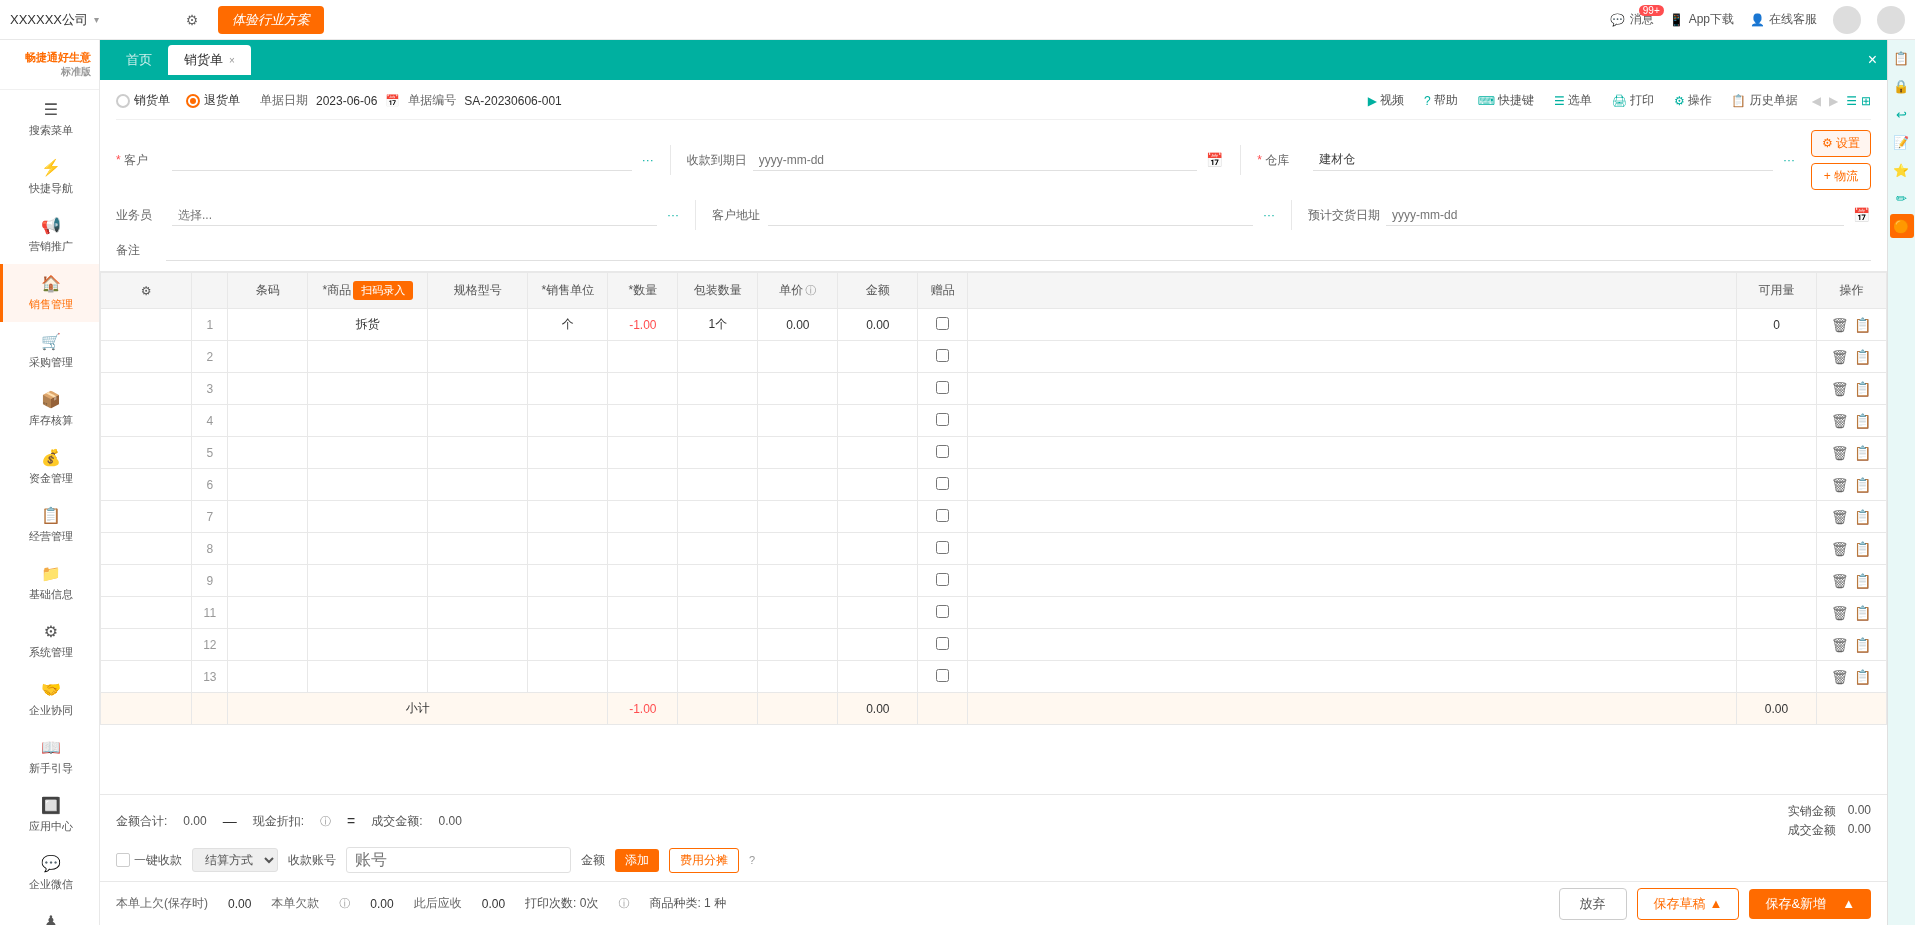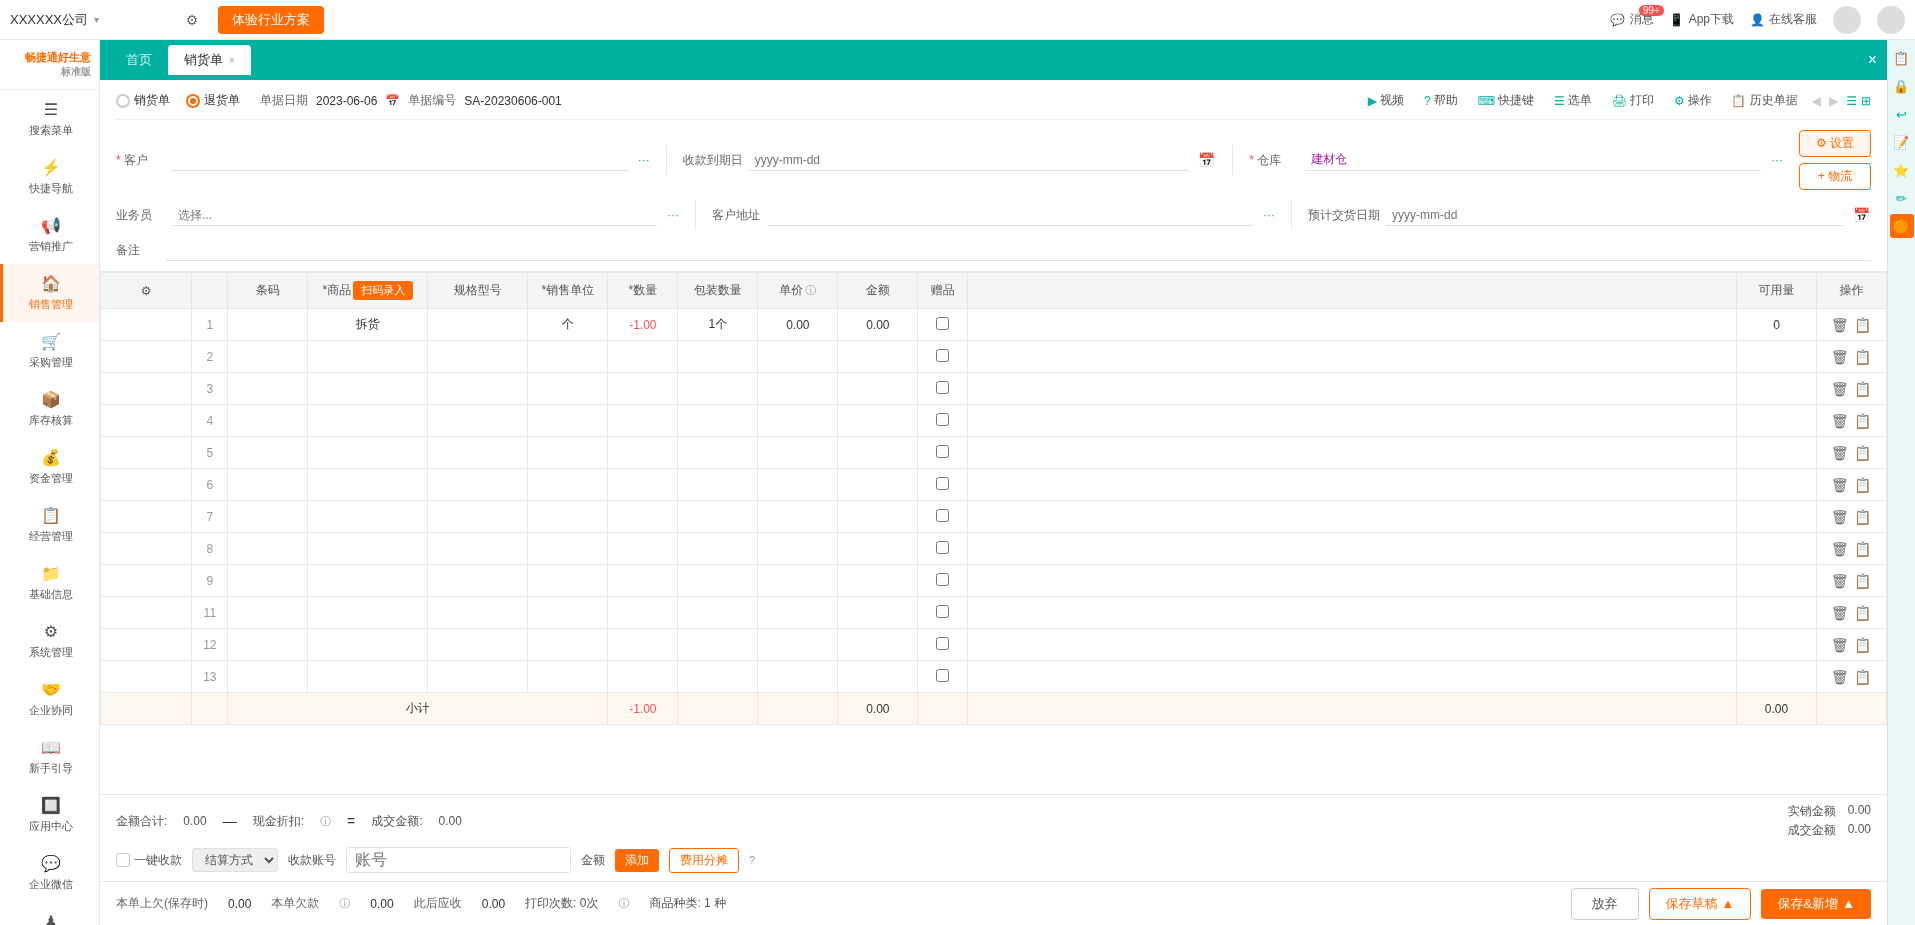--- a/index.html
+++ b/index.html
@@ -34,20 +34,21 @@
     }
     .trial-btn {
       background: #ff6b00;
       color: #fff;
       border: none;
       border-radius: 4px;
       padding: 5px 14px;
       font-size: 13px;
       cursor: pointer;
       margin-left: 12px;
+      font-style: italic;
     }
     .header-right {
       margin-left: auto;
       display: flex;
       align-items: center;
       gap: 16px;
     }
     .header-icon-item {
       display: flex; align-items: center; gap: 4px;
       cursor: pointer; color: #555; font-size: 12px;
@@ -174,33 +175,33 @@
     }
     .field-label { color: #666; white-space: nowrap; min-width: 50px; }
     .field-label.required::before { content: '* '; color: #ff4d4f; }
     .field-input {
       flex: 1;
       border: none;
       border-bottom: 1px solid #e0e0e0;
       padding: 3px 6px;
       font-size: 12px;
       outline: none;
-      color: #a21caf;
+      color: #404040;
       background: transparent;
     }
     .field-dots { color: #00b0a0; cursor: pointer; margin-left: 4px; }
     .field-calendar { color: #00b0a0; cursor: pointer; font-size: 14px; margin-left: 4px; }
     .field-divider { width: 1px; background: #e8e8e8; height: 30px; margin: 0 16px; }
 
     .side-btns {
       display: flex; flex-direction: column; gap: 6px;
       margin-left: 16px;
     }
     .side-btn {
-      padding: 4px 16px;
+      padding: 4px 10px;
       border-radius: 4px;
       font-size: 12px;
       cursor: pointer;
       border: 1px solid #ff6b00;
       color: #ff6b00;
       background: #fff;
       white-space: nowrap;
     }
     .side-btn.filled { background: #fff5f0; }
 
@@ -309,21 +310,21 @@
       border-radius: 4px; padding: 6px 20px; cursor: pointer; font-size: 13px;
     }
     .btn-save-draft {
       border: 1px solid #ff6b00; background: #fff; color: #ff6b00;
       border-radius: 4px; padding: 6px 16px; cursor: pointer; font-size: 13px;
       display: flex; align-items: center; gap: 4px;
     }
     .btn-save-new {
       border: none; background: #ff6b00; color: #fff;
       border-radius: 4px; padding: 6px 16px; cursor: pointer; font-size: 13px;
-      display: flex; align-items: center; gap: 4px;
+      display: flex; align-items: center; gap: 16px;
     }
     .product-kind { color: #555; font-size: 12px; }
     .print-count { color: #555; font-size: 12px; }
 
     
     .right-panel {
       width: 28px;
       background: #e8f8f7;
       display: flex;
       flex-direction: column;

